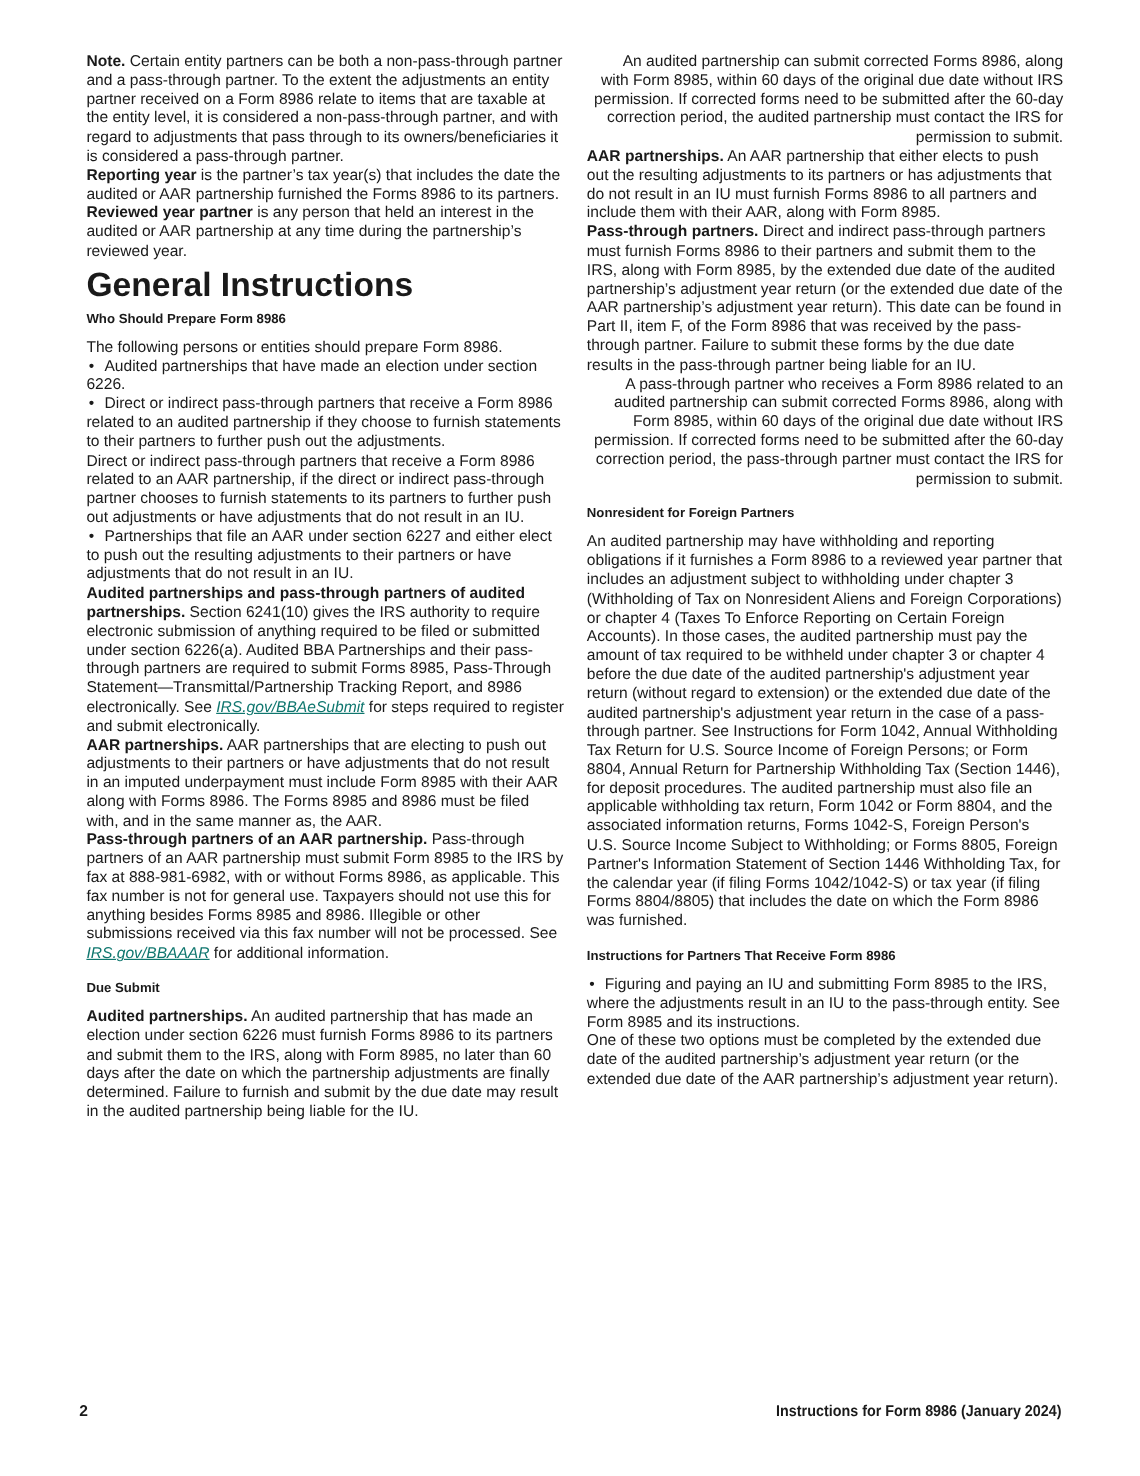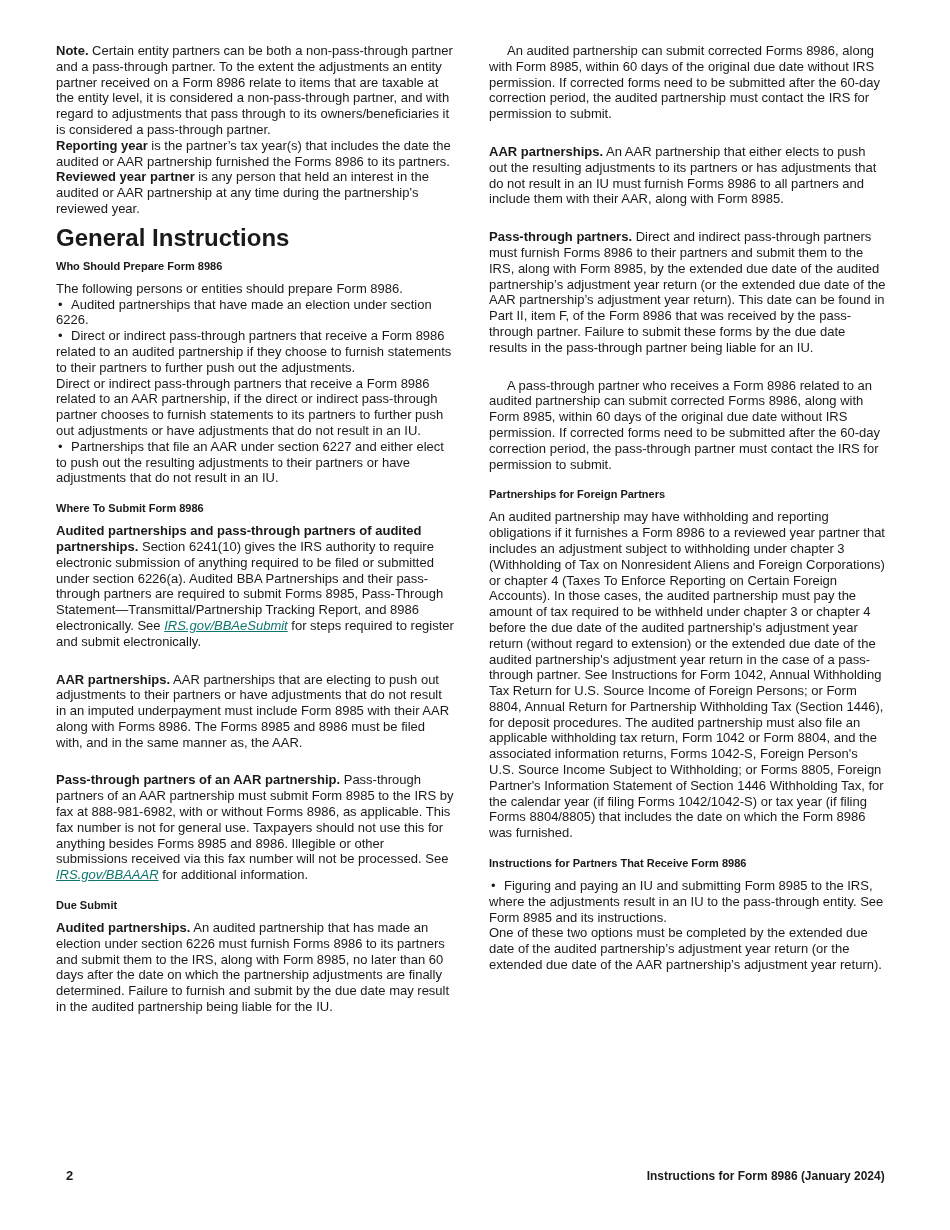--- a/index.html
+++ b/index.html
@@ -2,28 +2,28 @@
 <html><head>
 <meta charset="utf-8">
 <style>
   html, body { margin: 0; padding: 0; background: #ffffff; }
   body {
     width: 950px; height: 1230px; position: relative; overflow: hidden;
     font-family: "Liberation Sans", sans-serif; color: #1a1a1a;
     font-size: 13px; line-height: 15.8px;
   }
   .col { position: absolute; top: 43px; width: 398px; }
-  .col-left { left: 56px; }
+  .col-left { left: 72px; }
   .col-right { left: 489px; width: 397px; }
   p { margin: 0; }
-  .gap { margin-top: 22px; }
-  .indent { text-indent: 18px; }
+  .gap { margin-top: 0; }
+  .indent { text-indent: 18px; text-align: right; }
   b { font-weight: bold; }
   h1 {
-    font-size: 24px; line-height: 26px; font-weight: bold; margin: 8px 0 6px 0;
+    font-size: 28px; line-height: 26px; font-weight: bold; margin: 8px 0 6px 0;
   }
   h2 {
     font-size: 11px; line-height: 19px; font-weight: bold; margin: 13px 0 5px 0;
   }
   h1 + h2 { margin-top: 4px; }
   .bullet::before { content: "\2022"; display: inline-block; width: 13px; padding-left: 2px; }
   a.link { color: #0f766e; font-style: italic; text-decoration: underline; }
   .footer {
     position: absolute; top: 1168px; font-size: 13px; font-weight: bold;
     font-family: "Liberation Sans", sans-serif;
@@ -41,36 +41,35 @@
 
   <h1>General Instructions</h1>
 
   <h2>Who Should Prepare Form 8986</h2>
   <p>The following persons or entities should prepare Form 8986.</p>
   <p class="bullet">Audited partnerships that have made an election under section 6226.</p>
   <p class="bullet">Direct or indirect pass-through partners that receive a Form 8986 related to an audited partnership if they choose to furnish statements to their partners to further push out the adjustments.</p>
   <p>Direct or indirect pass-through partners that receive a Form 8986 related to an AAR partnership, if the direct or indirect pass-through partner chooses to furnish statements to its partners to further push out adjustments or have adjustments that do not result in an IU.</p>
   <p class="bullet">Partnerships that file an AAR under section 6227 and either elect to push out the resulting adjustments to their partners or have adjustments that do not result in an IU.</p>
 
-  <h2>Where To Submit Form 8986</h2>
   <p><b>Audited partnerships and pass-through partners of audited partnerships.</b><span>  Section 6241(10) gives the IRS authority to require electronic submission of anything required to be filed or submitted under section 6226(a). Audited BBA Partnerships and their pass-through partners are required to submit Forms 8985, Pass-Through Statement—Transmittal/Partnership Tracking Report, and 8986 electronically. See </span><a class="link">IRS.gov/BBAeSubmit</a><span> for steps required to register and submit electronically.</span></p>
   <p class="gap"><b>AAR partnerships.</b><span>  AAR partnerships that are electing to push out adjustments to their partners or have adjustments that do not result in an imputed underpayment must include Form 8985 with their AAR along with Forms 8986. The Forms 8985 and 8986 must be filed with, and in the same manner as, the AAR.</span></p>
   <p class="gap"><b>Pass-through partners of an AAR partnership.</b><span>  Pass-through partners of an AAR partnership must submit Form 8985 to the IRS by fax at 888-981-6982, with or without Forms 8986, as applicable. This fax number is not for general use. Taxpayers should not use this for anything besides Forms 8985 and 8986. Illegible or other submissions received via this fax number will not be processed. See </span><a class="link">IRS.gov/BBAAAR</a><span> for additional information.</span></p>
 
   <h2>Due Submit</h2>
   <p><b>Audited partnerships.</b><span>  An audited partnership that has made an election under section 6226 must furnish Forms 8986 to its partners and submit them to the IRS, along with Form 8985, no later than 60 days after the date on which the partnership adjustments are finally determined. Failure to furnish and submit by the due date may result in the audited partnership being liable for the IU.</span></p>
 </div>
 
 <div class="col col-right">
   <p class="indent">An audited partnership can submit corrected Forms 8986, along with Form 8985, within 60 days of the original due date without IRS permission. If corrected forms need to be submitted after the 60-day correction period, the audited partnership must contact the IRS for permission to submit.</p>
   <p class="gap"><b>AAR partnerships.</b><span>  An AAR partnership that either elects to push out the resulting adjustments to its partners or has adjustments that do not result in an IU must furnish Forms 8986 to all partners and include them with their AAR, along with Form 8985.</span></p>
   <p class="gap"><b>Pass-through partners.</b><span>  Direct and indirect pass-through partners must furnish Forms 8986 to their partners and submit them to the IRS, along with Form 8985, by the extended due date of the audited partnership’s adjustment year return (or the extended due date of the AAR partnership’s adjustment year return). This date can be found in Part II, item F, of the Form 8986 that was received by the pass-through partner. Failure to submit these forms by the due date results in the pass-through partner being liable for an IU.</span></p>
   <p class="gap indent">A pass-through partner who receives a Form 8986 related to an audited partnership can submit corrected Forms 8986, along with Form 8985, within 60 days of the original due date without IRS permission. If corrected forms need to be submitted after the 60-day correction period, the pass-through partner must contact the IRS for permission to submit.</p>
 
-  <h2>Partnerships for Foreign Partners</h2>
+  <h2>Nonresident for Foreign Partners</h2>
   <p>An audited partnership may have withholding and reporting obligations if it furnishes a Form 8986 to a reviewed year partner that includes an adjustment subject to withholding under chapter 3 (Withholding of Tax on Nonresident Aliens and Foreign Corporations) or chapter 4 (Taxes To Enforce Reporting on Certain Foreign Accounts). In those cases, the audited partnership must pay the amount of tax required to be withheld under chapter 3 or chapter 4 before the due date of the audited partnership's adjustment year return (without regard to extension) or the extended due date of the audited partnership's adjustment year return in the case of a pass-through partner. See Instructions for Form 1042, Annual Withholding Tax Return for U.S. Source Income of Foreign Persons; or Form 8804, Annual Return for Partnership Withholding Tax (Section 1446), for deposit procedures. The audited partnership must also file an applicable withholding tax return, Form 1042 or Form 8804, and the associated information returns, Forms 1042-S, Foreign Person's U.S. Source Income Subject to Withholding; or Forms 8805, Foreign Partner's Information Statement of Section 1446 Withholding Tax, for the calendar year (if filing Forms 1042/1042-S) or tax year (if filing Forms 8804/8805) that includes the date on which the Form 8986 was furnished.</p>
 
   <h2>Instructions for Partners That Receive Form 8986</h2>
   <p class="bullet">Figuring and paying an IU and submitting Form 8985 to the IRS, where the adjustments result in an IU to the pass-through entity. See Form 8985 and its instructions.</p>
   <p>One of these two options must be completed by the extended due date of the audited partnership’s adjustment year return (or the extended due date of the AAR partnership’s adjustment year return).</p>
 </div>
 
 <div class="footer footer-left">2</div>
 <div class="footer footer-right">Instructions for Form 8986 (January 2024)</div>
 

